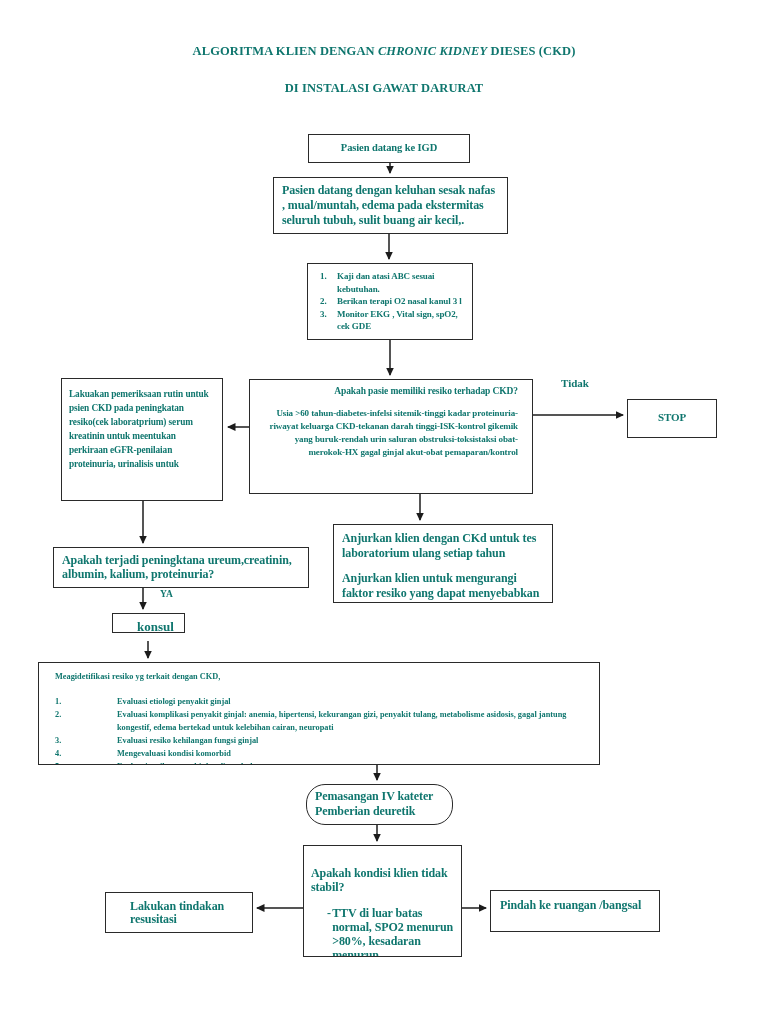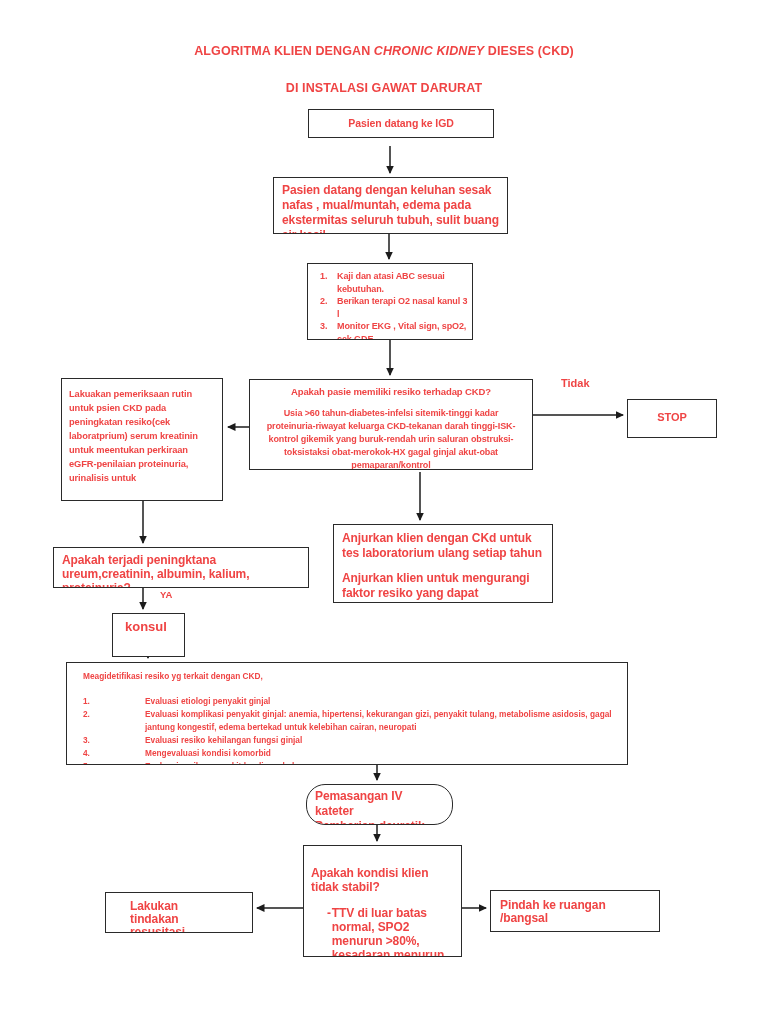--- a/index.html
+++ b/index.html
@@ -1,48 +1,48 @@
 <!DOCTYPE html>
 <html><head>
 <meta charset="utf-8">
 <style>
   html,body{margin:0;padding:0;background:#ffffff;}
   #page{position:relative;width:768px;height:1024px;background:#fff;overflow:hidden;
-        font-family:Liberation Sans, sans-serif;color:#ef4444;}
+        font-family:Liberation Serif, serif;color:#0f766e;}
   .title{position:absolute;left:0;width:768px;text-align:center;font-size:12.5px;
          font-weight:700;letter-spacing:.1px;}
   .box{position:absolute;box-sizing:border-box;border:1.6px solid #2a2a2a;background:#fff;
        font-size:12px;font-weight:700;line-height:14px;overflow:hidden;letter-spacing:-.1px;}
   svg.wires{position:absolute;left:0;top:0;pointer-events:none;}
   .lbl{position:absolute;font-weight:700;}
   .li{display:flex;}
   .li .n{flex:none;}
   
-  #n-start{left:308px;top:109px;width:186px;height:29px;text-align:center;
+  #n-start{left:308px;top:134px;width:162px;height:29px;text-align:center;
            line-height:26px;font-size:10.5px;}
   #n-complaints{left:273px;top:177px;width:235px;height:57px;padding:5px 8px;line-height:15px;}
   #n-actions{left:307px;top:263px;width:166px;height:77px;padding:6px 4px 4px 12px;
              font-size:9px;line-height:12.5px;}
   #n-actions .n{width:17px;}
-  #n-risk{left:249px;top:379px;width:284px;height:91px;padding:5px 14px;text-align:center;
+  #n-risk{left:249px;top:379px;width:284px;height:115px;padding:5px 14px;text-align:right;
           font-size:9px;line-height:13px;}
   #n-risk .q{margin-bottom:9px;font-size:9.5px;}
   #n-routine{left:61px;top:378px;width:162px;height:123px;padding:8px 7px;line-height:14px;
              font-size:9.3px;}
   #n-stop{left:627px;top:399px;width:90px;height:39px;text-align:center;line-height:34px;
           font-size:11px;}
   #lbl-tidak{left:561px;top:377px;font-size:11px;}
   #n-advice{left:333px;top:524px;width:220px;height:79px;padding:6px 8px;line-height:14.5px;}
   #n-advice .p1{margin-bottom:11px;}
   #n-increase{left:53px;top:547px;width:256px;height:41px;padding:5px 8px;line-height:14px;}
   #lbl-ya{left:160px;top:589px;font-size:9.5px;}
-  #n-konsul{left:112px;top:613px;width:73px;height:44px;padding-left:12px;line-height:25px;
+  #n-konsul{left:112px;top:613px;width:73px;height:20px;padding-left:24px;line-height:25px;
             font-size:13px;letter-spacing:0;}
   #n-identify{left:38px;top:662px;width:562px;height:103px;padding:7px 10px 4px 16px;
-              font-size:8.3px;line-height:13px;letter-spacing:0;margin-left:28px;}
+              font-size:8.3px;line-height:13px;letter-spacing:0;}
   #n-identify .intro{margin-bottom:12px;}
   #n-identify .n{width:62px;}
   #n-iv{left:306px;top:784px;width:147px;height:41px;padding:4px 8px;line-height:15px;border-radius:19px;}
   #n-stability{left:303px;top:845px;width:159px;height:112px;padding:20px 7px;line-height:14px;}
   #n-stability .bul{display:flex;margin-top:12px;padding-left:16px;}
   #n-stability .bul .n{width:15px;}
   #n-resus{left:105px;top:892px;width:148px;height:41px;padding:7px 24px;line-height:13px;}
   #n-transfer{left:490px;top:890px;width:170px;height:42px;padding:8px 9px;line-height:13px;}
 </style>
 </head>

